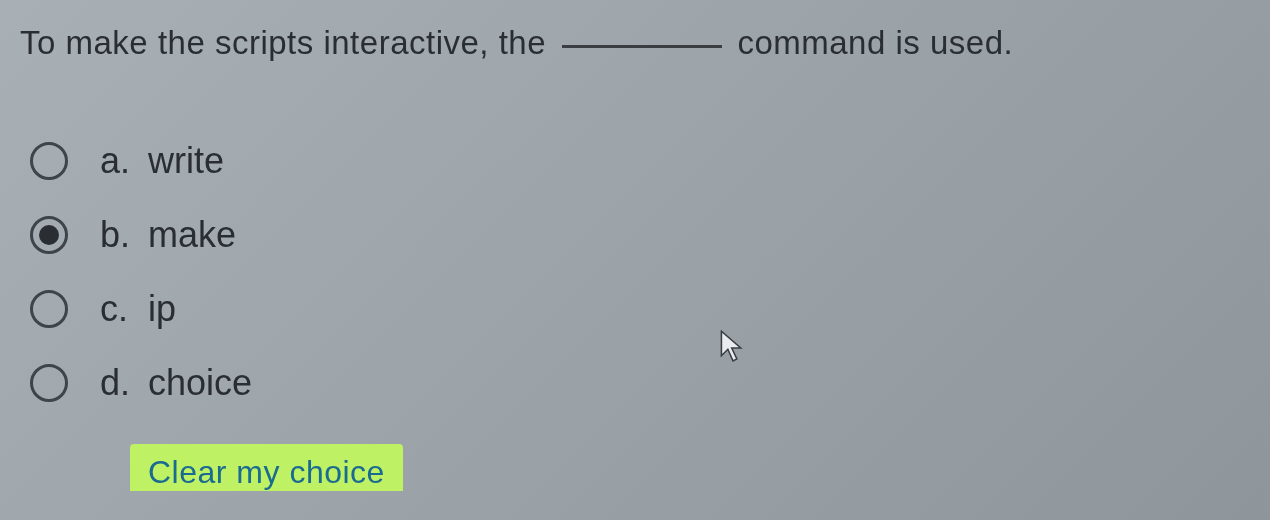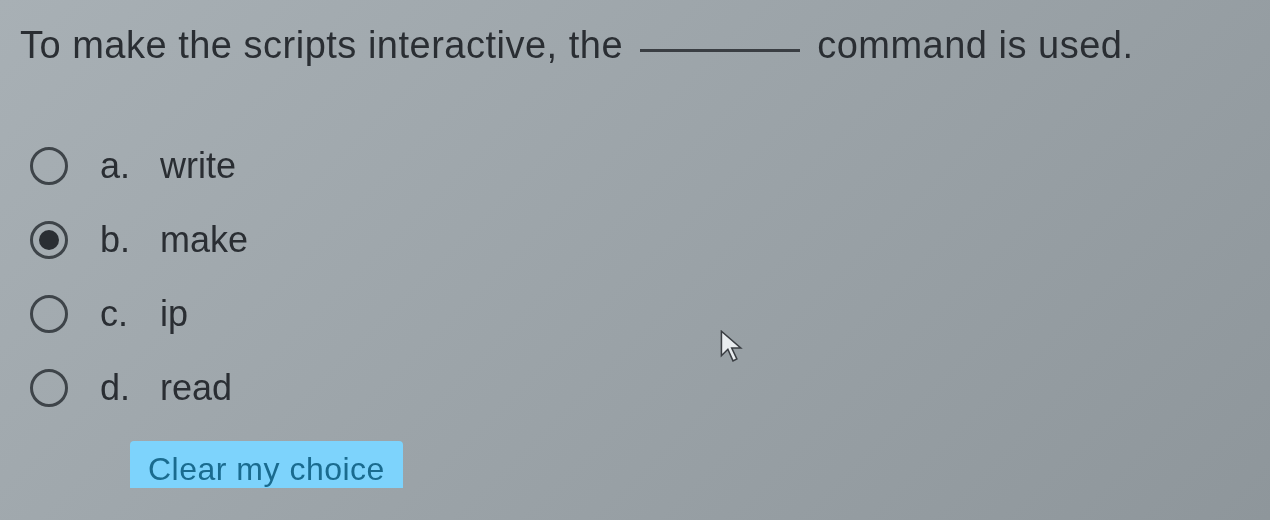--- a/index.html
+++ b/index.html
@@ -10,21 +10,21 @@
     body {
       width: 1270px;
       height: 520px;
       background: linear-gradient(135deg, #a8b0b5 0%, #9ba3a8 50%, #8e969b 100%);
       font-family: Arial, Helvetica, sans-serif;
       overflow: hidden;
       position: relative;
     }
     .question-text {
       padding: 24px 20px 0 20px;
-      font-size: 38px;
+      font-size: 33px;
       color: #2a2e33;
       letter-spacing: 0.5px;
     }
     .blank {
       display: inline-block;
       border-bottom: 3px solid #3a3e43;
       width: 160px;
       vertical-align: baseline;
       margin: 0 6px;
       position: relative;
@@ -63,26 +63,26 @@
     }
     .option-letter {
       font-size: 36px;
       color: #2a2e33;
       margin-left: 32px;
       width: 48px;
     }
     .option-text {
       font-size: 36px;
       color: #2a2e33;
-      margin-left: 12px;
     }
     .clear-choice {
       margin-left: 100px;
+      margin-top: 8px;
       display: inline-block;
-      background: #7dd3fc;
+      background: #bef264;
       padding: 10px 18px 0 18px;
       border-radius: 4px 4px 0 0;
       cursor: pointer;
     }
     .clear-choice-text {
       font-size: 32px;
       color: #1a6b8f;
       letter-spacing: 0.5px;
     }
     .cursor-icon {
@@ -122,21 +122,21 @@
       
     </div>
     <span class="option-letter">c.</span>
     <span class="option-text">ip</span>
   </div>
   <div class="option-row">
     <div class="radio">
       
     </div>
     <span class="option-letter">d.</span>
-    <span class="option-text">read</span>
+    <span class="option-text">choice</span>
   </div>
 
   <div class="clear-choice">
     <span class="clear-choice-text">Clear my choice</span>
   </div>
 </div>
 
 <svg class="cursor-icon" viewBox="0 0 20 28">
   <path d="M1 1 L1 20 L6 15 L10 24 L13 22.5 L9 14 L16 14 Z" fill="#e8ecef" stroke="#3a3e43" stroke-width="1.2"></path>
 </svg>

